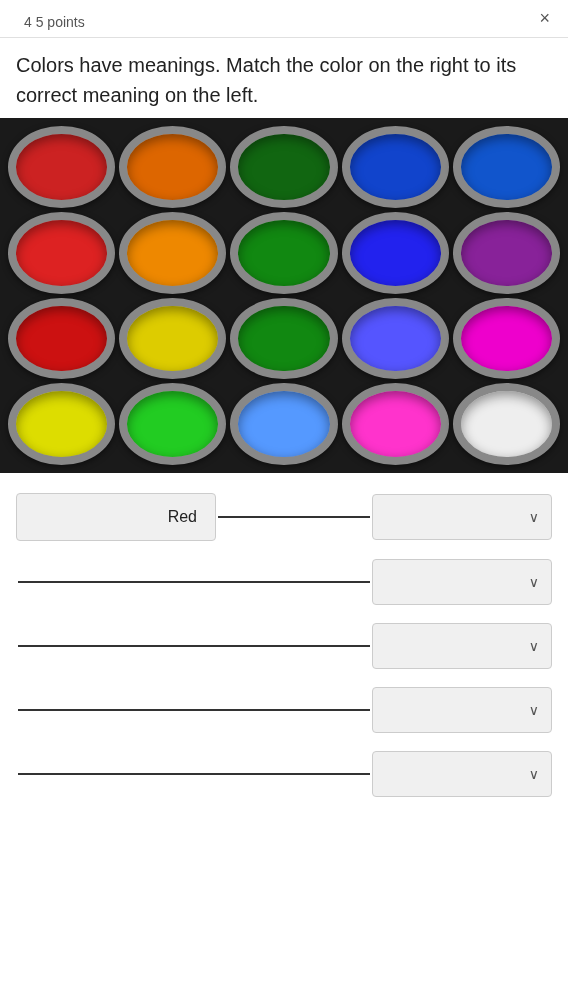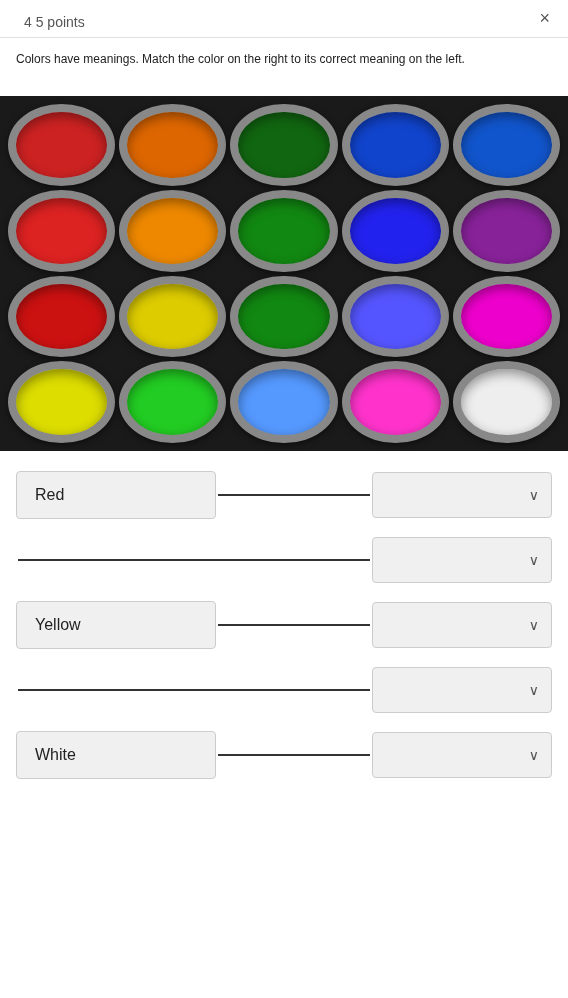--- a/index.html
+++ b/index.html
@@ -39,23 +39,23 @@
       padding: 2px 6px;
     }
 
     .question-number {
       font-size: 14px;
       color: #555;
       padding: 6px 12px 0 12px;
     }
 
     .instructions {
-      font-size: 12px;
+      font-size: 20px;
       line-height: 1.5;
-      padding: 12px 16px 28px 16px;
+      padding: 12px 16px 8px 16px;
       color: #222;
     }
 
     .paint-cans-image {
       width: 100%;
       height: 355px;
       background: #111;
       overflow: hidden;
       position: relative;
       display: flex;
@@ -79,20 +79,21 @@
 
     .paint-can {
       border-radius: 50%;
       border: 8px solid #888;
       position: relative;
       box-shadow: inset 0 4px 12px rgba(0,0,0,0.4), 0 2px 6px rgba(0,0,0,0.5);
     }
 
     .matching-section {
       padding: 20px 16px;
+      text-align: right;
     }
 
     .match-row {
       display: flex;
       align-items: center;
       margin-bottom: 18px;
     }
 
     .match-label {
       background: #f0f0f0;
@@ -184,35 +185,33 @@
   </div>
 
   <div class="match-row">
     <div class="match-line"></div>
     <div class="match-dropdown">
       <span class="chevron">∨</span>
     </div>
   </div>
 
   <div class="match-row">
-    <div class="match-label">Yellow</div>
-    <div class="match-line"></div>
-    <div class="match-dropdown">
-      <span class="chevron">∨</span>
-    </div>
-  </div>
-
-  <div class="match-row">
-    <div class="match-line"></div>
-    <div class="match-dropdown">
-      <span class="chevron">∨</span>
-    </div>
-  </div>
-
-  <div class="match-row">
-    <div class="match-label">White</div>
+    <div class="match-line"></div>
+    <div class="match-dropdown">
+      <span class="chevron">∨</span>
+    </div>
+  </div>
+
+  <div class="match-row">
+    <div class="match-line"></div>
+    <div class="match-dropdown">
+      <span class="chevron">∨</span>
+    </div>
+  </div>
+
+  <div class="match-row">
     <div class="match-line"></div>
     <div class="match-dropdown">
       <span class="chevron">∨</span>
     </div>
   </div>
 
 </div>
 
 </body></html>

